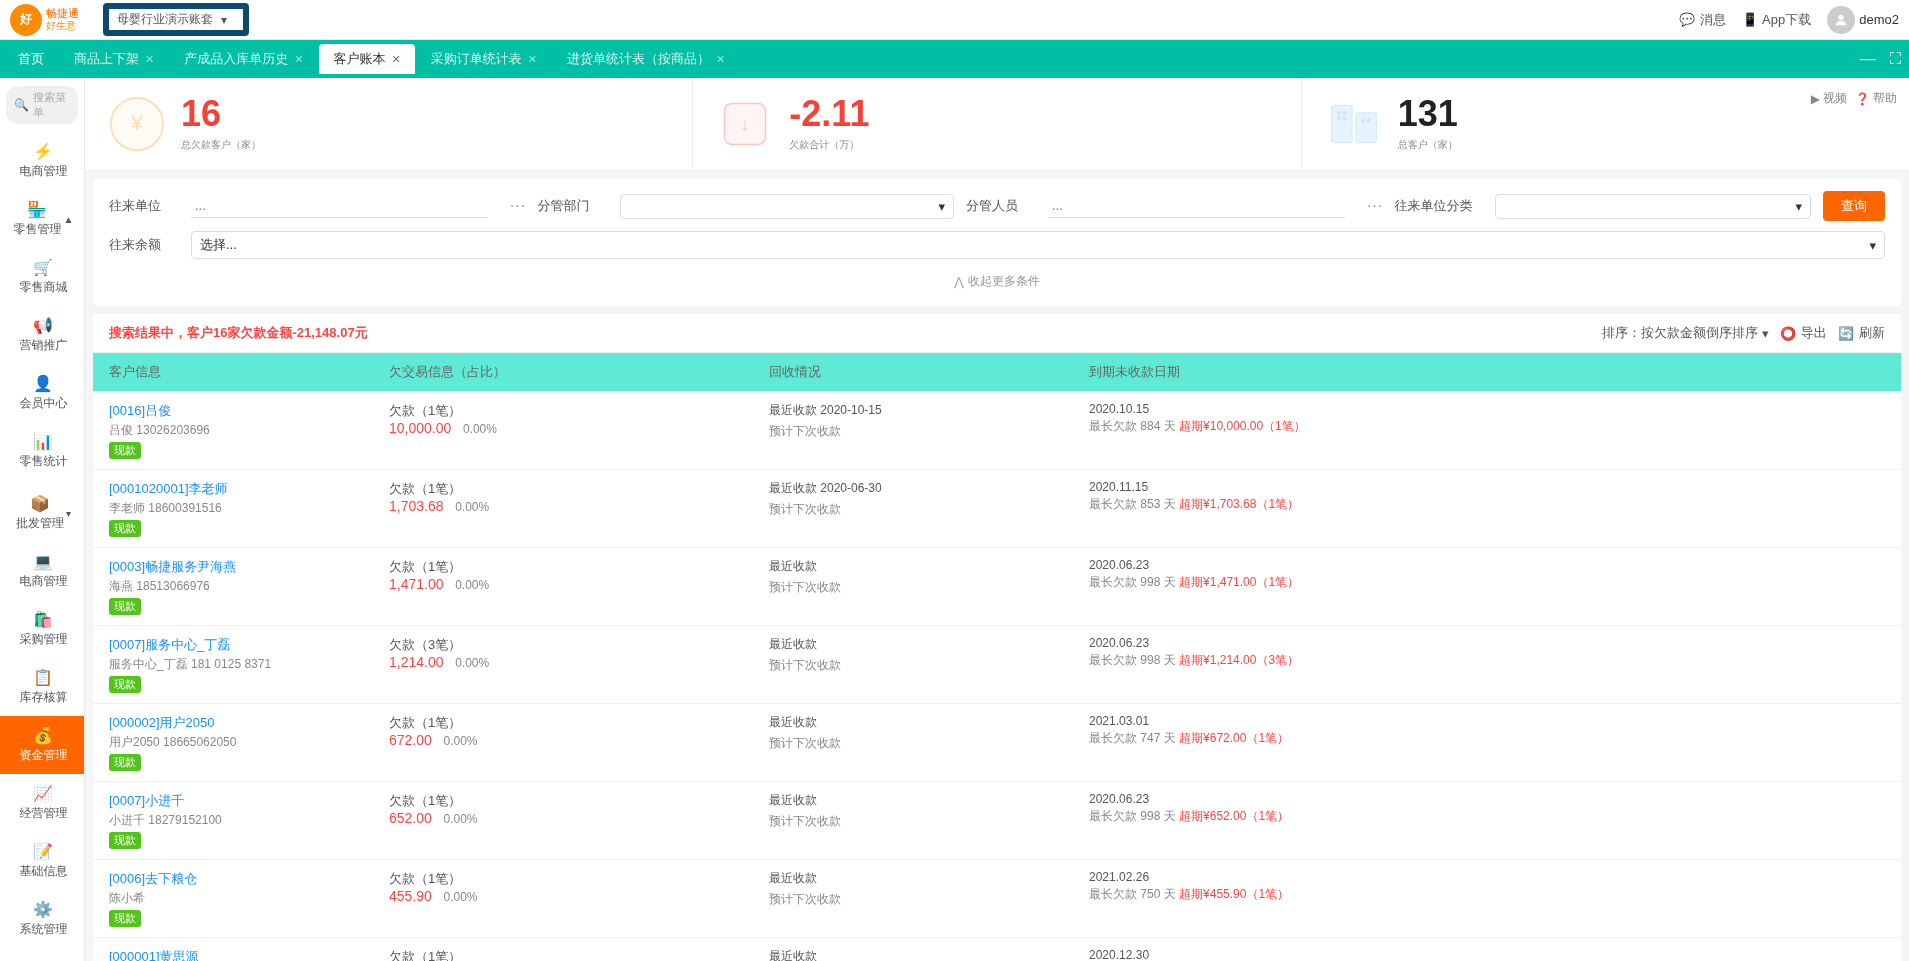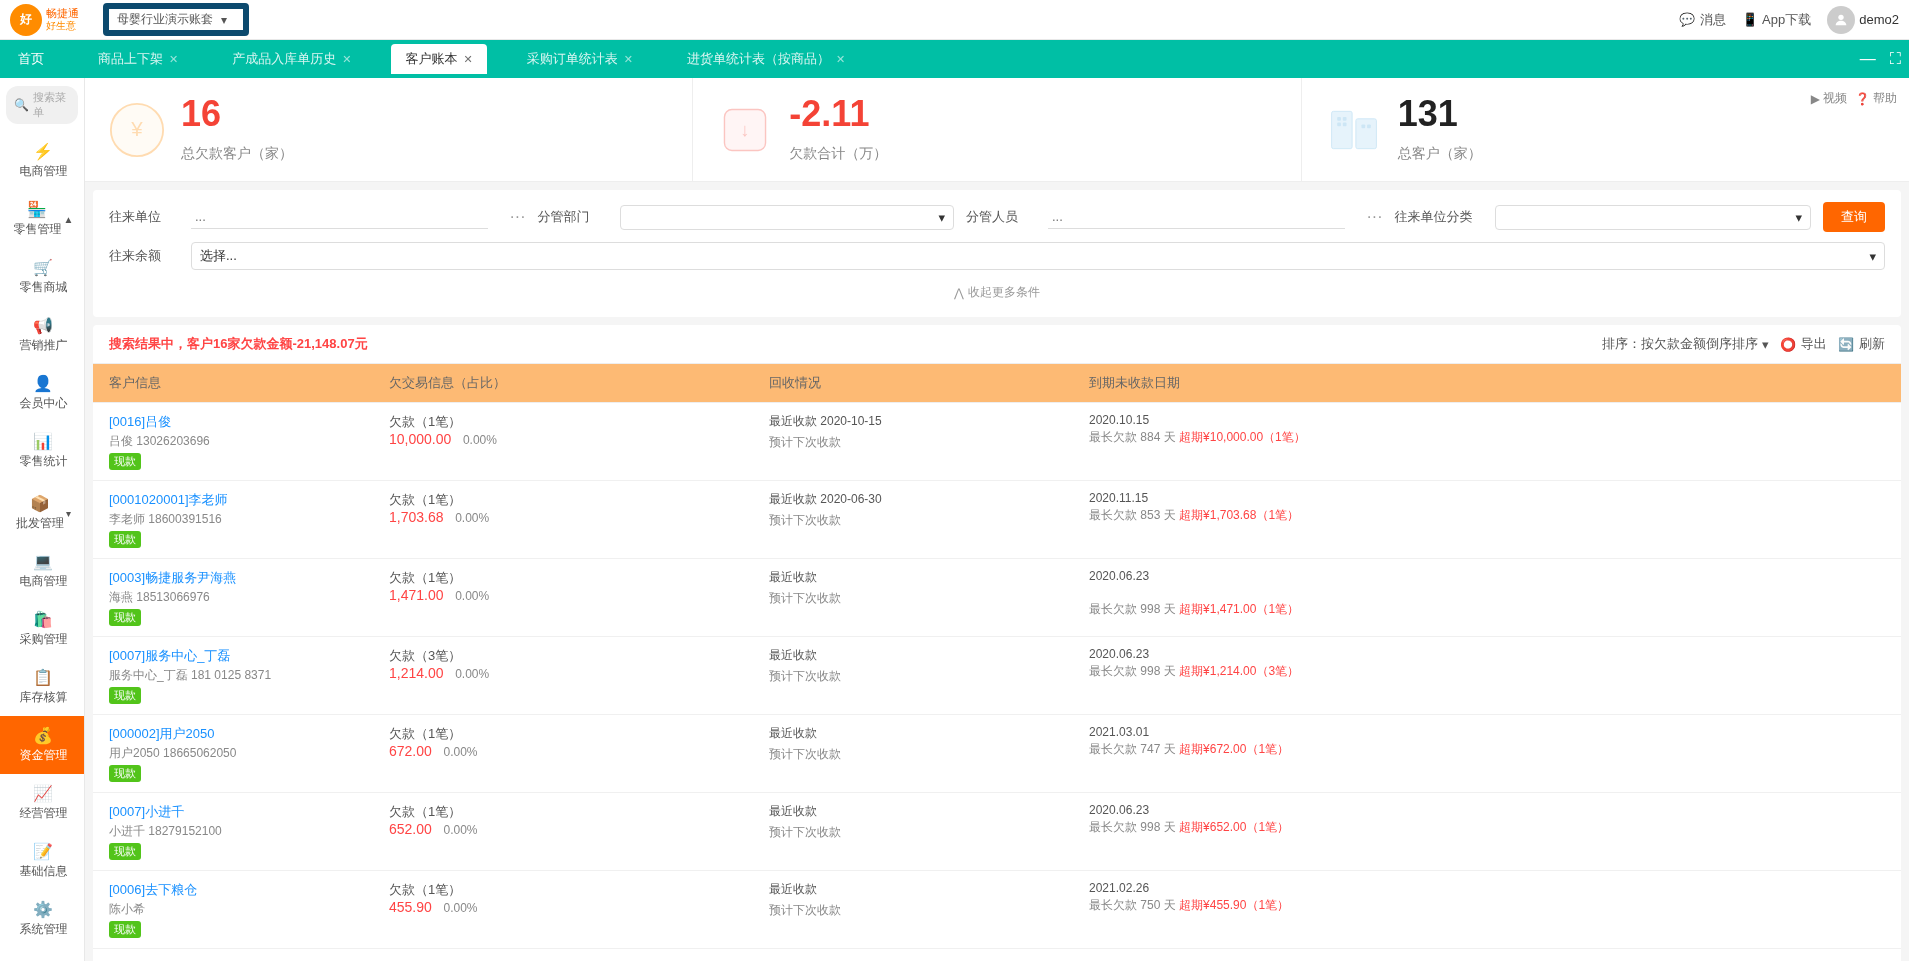--- a/index.html
+++ b/index.html
@@ -12,21 +12,21 @@
     .logo-icon { width: 32px; height: 32px; background: #ff8c00; border-radius: 50%; display: flex; align-items: center; justify-content: center; color: #fff; font-size: 12px; font-weight: bold; }
     .logo-text { font-size: 11px; color: #ff6600; margin-left: 4px; line-height: 1.2; }
     .store-selector { display: flex; align-items: center; border: 6px solid #0c4a6e; border-radius: 4px; padding: 2px 8px; font-size: 12px; color: #555; cursor: pointer; margin-left: 8px; }
     .store-selector span { margin-right: 8px; }
     .top-right { margin-left: auto; display: flex; align-items: center; gap: 16px; }
     .top-btn { display: flex; align-items: center; gap: 4px; font-size: 13px; color: #555; cursor: pointer; }
     .avatar { width: 28px; height: 28px; border-radius: 50%; background: #ccc; display: flex; align-items: center; justify-content: center; font-size: 11px; color: #fff; }
     .username { font-size: 13px; color: #333; }
 
     
-    .tab-bar { display: flex; align-items: center; background: #00bfa5; height: 38px; padding: 0 4px; gap: 24px; }
+    .tab-bar { display: flex; align-items: center; background: #00bfa5; height: 38px; padding: 0 4px; }
     .tab { display: flex; align-items: center; padding: 0 14px; height: 30px; border-radius: 4px 4px 0 0; font-size: 13px; color: rgba(255,255,255,0.85); cursor: pointer; white-space: nowrap; margin-right: 2px; }
     .tab.active { background: #fff; color: #333; }
     .tab .close-x { margin-left: 6px; font-size: 11px; color: inherit; opacity: 0.7; }
     .tab-home { background: transparent; color: #fff; }
     .tab-actions { margin-left: auto; display: flex; gap: 6px; }
     .tab-action-btn { color: #fff; font-size: 16px; cursor: pointer; padding: 0 4px; }
 
     
     .main { display: flex; flex: 1; overflow: hidden; }
 
@@ -46,21 +46,21 @@
     
     .stats-bar { display: flex; background: #fff; border-bottom: 1px solid #eee; }
     .stat-card { flex: 1; display: flex; align-items: center; padding: 18px 24px; border-right: 1px solid #eee; position: relative; }
     .stat-card:last-child { border-right: none; }
     .stat-icon { width: 56px; height: 56px; margin-right: 16px; opacity: 0.3; }
     .stat-icon svg { width: 100%; height: 100%; }
     .stat-info { }
     .stat-number { font-size: 36px; font-weight: bold; color: #f44; line-height: 1; }
     .stat-number.negative { color: #f44; }
     .stat-number.black { color: #222; font-weight: 900; }
-    .stat-label { font-size: 14px; color: #888; margin-top: 13px; }
+    .stat-label { font-size: 10px; color: #888; margin-top: 6px; }
     .stat-card-actions { position: absolute; top: 12px; right: 12px; display: flex; gap: 8px; }
     .stat-card-action { font-size: 12px; color: #888; cursor: pointer; display: flex; align-items: center; gap: 3px; }
 
     
     .filter-area { background: #fff; padding: 12px 16px; margin: 8px; border-radius: 4px; }
     .filter-row { display: flex; align-items: center; gap: 12px; margin-bottom: 10px; }
     .filter-item { display: flex; align-items: center; gap: 22px; flex: 1; }
     .filter-label { font-size: 13px; color: #555; white-space: nowrap; min-width: 60px; }
     .filter-input { flex: 1; border: none; border-bottom: 1px solid #ddd; padding: 4px 4px; font-size: 13px; color: #333; outline: none; background: transparent; }
     .filter-select { flex: 1; border: 1px solid #ddd; border-radius: 4px; padding: 4px 8px; font-size: 13px; color: #333; background: #fff; cursor: pointer; display: flex; align-items: center; justify-content: space-between; }
@@ -72,21 +72,21 @@
     .table-area { background: #fff; margin: 0 8px 8px; border-radius: 4px; }
     .table-toolbar { display: flex; align-items: center; padding: 10px 16px; border-bottom: 1px solid #eee; }
     .table-summary { font-size: 13px; color: #555; }
     .table-summary span { color: #f44; font-weight: bold; }
     .table-actions { margin-left: auto; display: flex; align-items: flex-start; gap: 12px; }
     .sort-select { display: flex; align-items: center; gap: 4px; font-size: 13px; color: #555; cursor: pointer; }
     .action-btn { display: flex; align-items: center; gap: 4px; font-size: 13px; color: #555; cursor: pointer; }
 
     
     table { width: 100%; border-collapse: collapse; }
-    thead tr { background: #fdba74; }
+    thead tr { background: #5eead4; }
     thead th { padding: 10px 16px; text-align: left; font-size: 13px; color: #666; font-weight: normal; border-bottom: 1px solid #eee; }
     tbody tr { border-bottom: 1px solid #f0f0f0; }
     tbody td { padding: 10px 16px; font-size: 13px; vertical-align: top; }
     .customer-name { color: #1890ff; font-size: 13px; cursor: pointer; text-decoration: none; }
     .customer-phone { color: #888; font-size: 12px; margin-top: 2px; }
     .tag { display: inline-block; background: #52c41a; color: #fff; border-radius: 3px; padding: 1px 5px; font-size: 11px; margin-top: 3px; }
     .amount-red { color: #f44; font-size: 14px; font-weight: 500; }
     .amount-pct { color: #888; font-size: 12px; margin-left: 8px; }
     .date-text { color: #555; font-size: 12px; }
     .overdue-text { color: #f44; font-size: 12px; cursor: pointer; }
@@ -433,21 +433,21 @@
         <span class="amount-red">1,471.00</span>
         <span class="amount-pct">0.00%</span>
       </div>
     </td>
     <td>
       <div class="last-collect">最近收款</div>
       <div class="next-collect">预计下次收款</div>
     </td>
     <td>
       <div class="date-text">2020.06.23</div>
-      <div style="font-size:12px;color:#555;margin-top:18px;">
+      <div style="font-size:12px;color:#555;margin-top:2px;">
         <span class="label-text">最长欠款 998 天 </span>
         <span class="overdue-text">超期¥1,471.00（1笔）</span>
       </div>
     </td>
   </tr>
               <tr>
     <td>
       <a class="customer-name" href="#">[0007]服务中心_丁磊</a>
       <div class="customer-phone">服务中心_丁磊  181 0125 8371</div>
       <span class="tag">现款</span>

